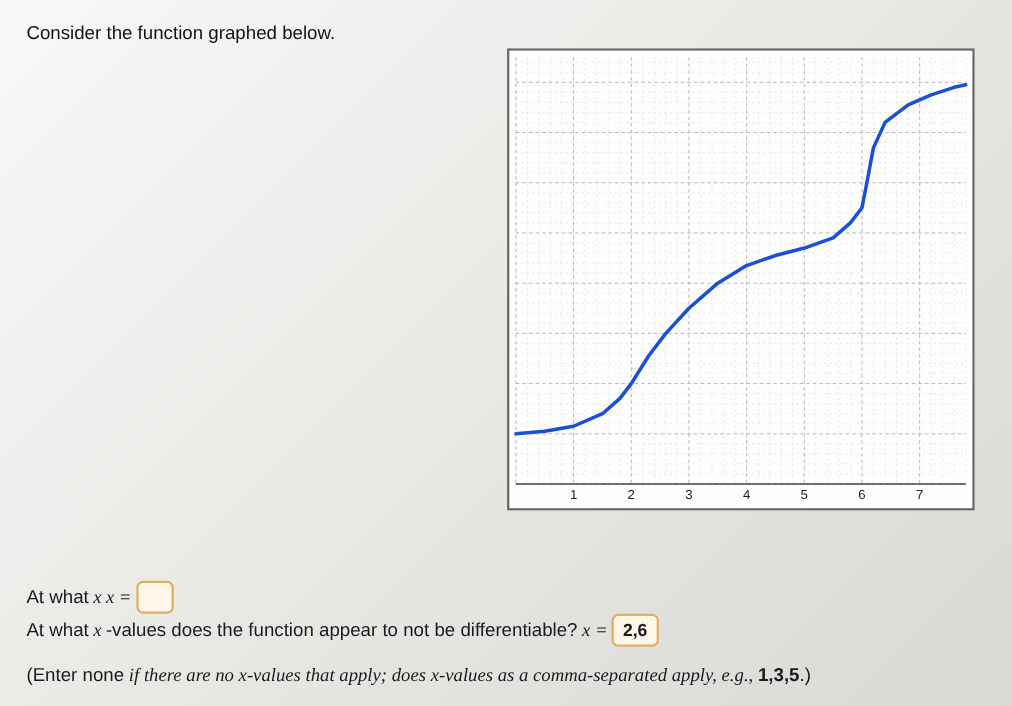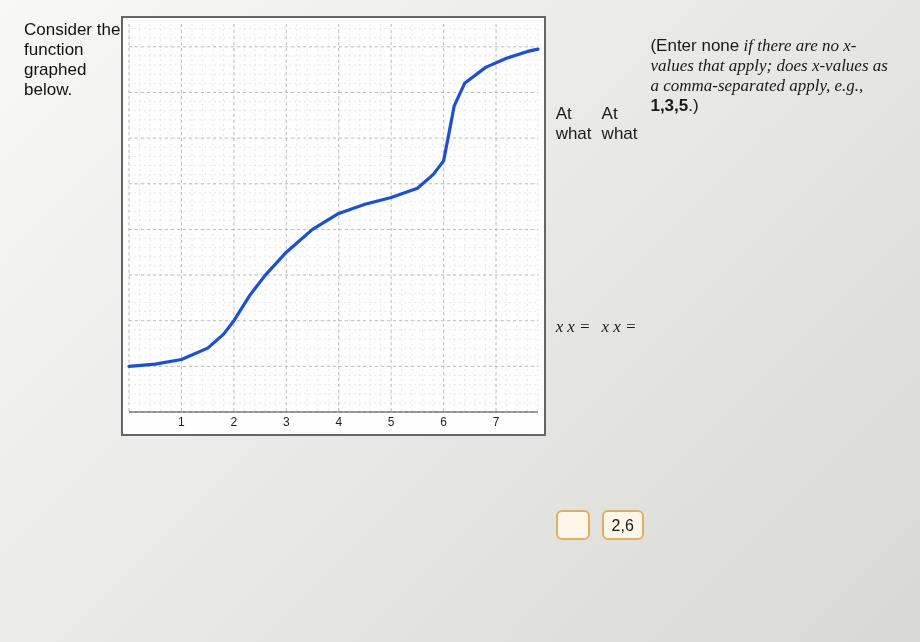--- a/index.html
+++ b/index.html
@@ -9,21 +9,21 @@
       font-family: Arial, Helvetica, sans-serif;
       background: linear-gradient(135deg, #f8f8f6 0%, #ebebe8 40%, #d8d8d4 100%);
       position: relative;
       overflow: hidden;
       color: #222;
     }
     .page {
       padding: 20px 24px 18px 24px;
       height: 100%;
       display: flex;
-      flex-direction: row;
+      flex-direction: column;
     }
     .prompt-top {
       font-size: 17px;
       color: #111;
       margin-bottom: 8px;
     }
     .mid-area {
       flex: 1;
       display: flex;
       justify-content: flex-end;
@@ -53,20 +53,21 @@
       min-width: 30px;
       height: 30px;
       border: 2px solid #e0b060;
       border-radius: 6px;
       background: #fff6ea;
       padding: 3px 8px;
       font-size: 16px;
       line-height: 22px;
       text-align: center;
       vertical-align: middle;
+      font-weight: bold;
     }
     .answer-box.empty { width: 34px; }
     .hint-row {
       font-size: 17px;
       font-style: italic;
       color: #1a1a1a;
       margin-top: 16px;
       font-family: 'Times New Roman', serif;
     }
     .hint-row .up { font-style: normal; font-family: Arial, sans-serif; }
@@ -198,20 +199,21 @@
   <div class="q-row">
     <span>At what </span>
     <span class="ital">x</span>
     <span class="ital">x =</span>
     <span class="answer-box empty"></span>
   </div>
 
   <div class="q-row">
     <span>At what </span>
     <span class="ital">x</span>
+      <span>-values does the function appear to not be differentiable? </span>
     <span class="ital">x =</span>
     <span class="answer-box">2,6</span>
   </div>
 
   <div class="hint-row">
     <span class="up">(Enter </span><span class="up">none</span><span> if there are no </span><span>x</span><span>-values that apply; does </span><span>x</span><span>-values as a comma-separated apply, e.g., </span><span class="bold up">1,3,5</span><span class="up">.)</span>
   </div>
 
 </div>
 

